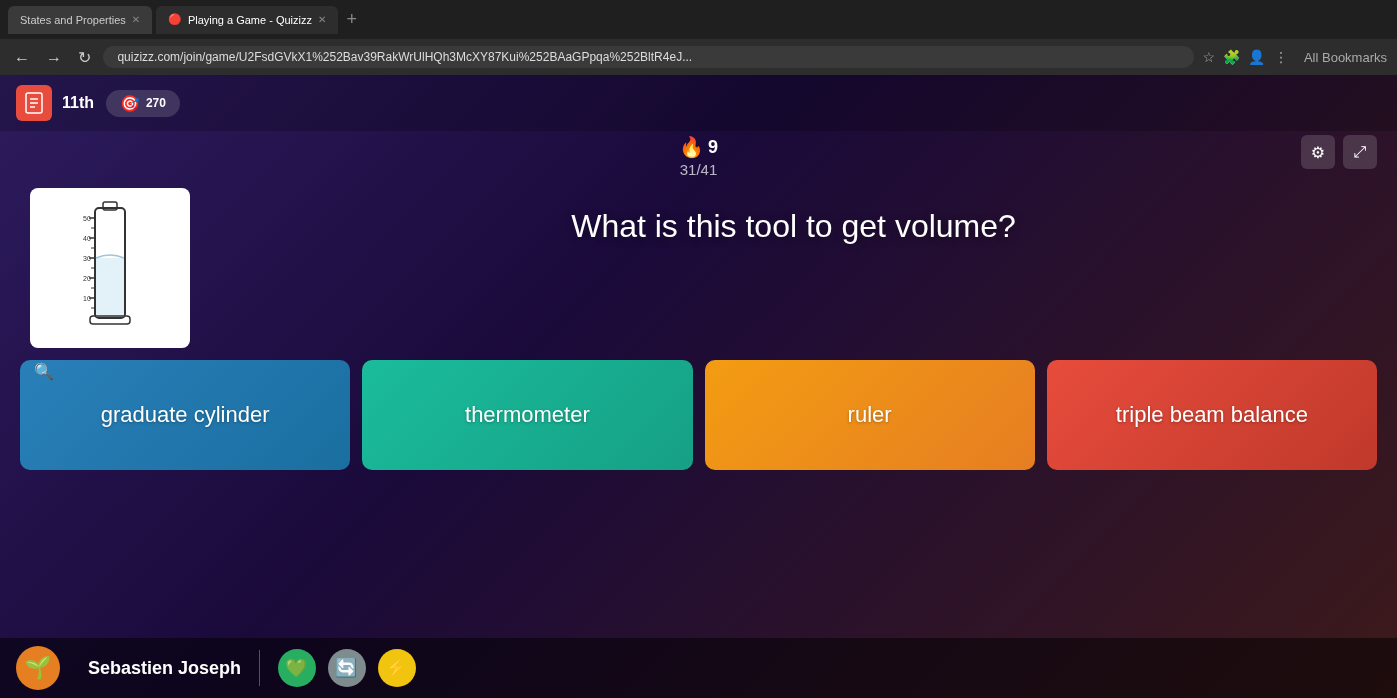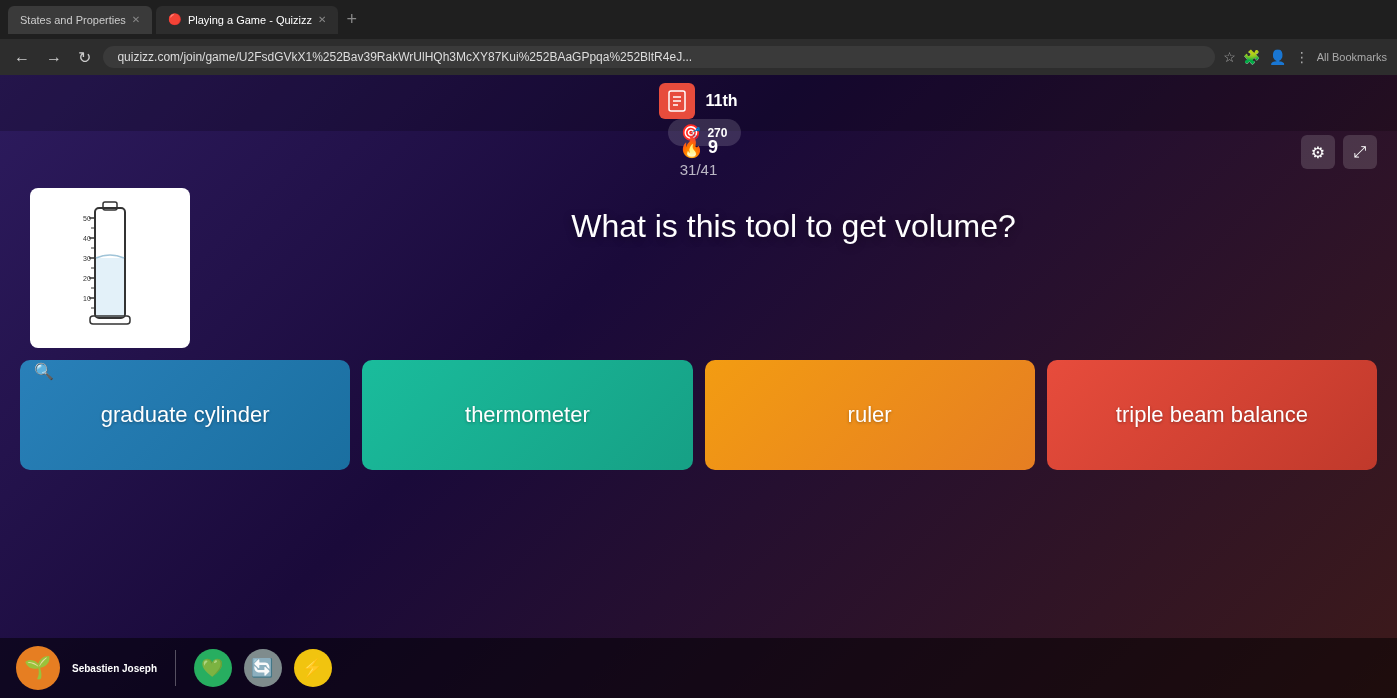--- a/index.html
+++ b/index.html
@@ -72,42 +72,42 @@
       color: #ddd;
       font-size: 12px;
       outline: none;
     }
     .nav-icon {
       color: #aaa;
       font-size: 14px;
       cursor: pointer;
     }
     .bookmarks-label {
-      font-size: 11px;
+      font-size: 13px;
       color: #aaa;
+      margin-left: 8px;
     }
 
     
     .game-area {
       width: 100%;
       height: 623px;
       background: linear-gradient(135deg, #2d1b5e 0%, #1a0a3a 40%, #3d1a1a 100%);
       position: relative;
       display: flex;
       flex-direction: column;
     }
 
     
     .header-bar {
       display: flex;
       align-items: center;
       padding: 8px 16px;
       height: 56px;
       background: rgba(0,0,0,0.2);
-      flex-direction: column;
     }
     .player-info {
       display: flex;
       align-items: center;
       gap: 10px;
     }
     .player-icon {
       width: 36px;
       height: 36px;
       background: #e74c3c;
@@ -388,21 +388,21 @@
   <div class="answers-grid">
     <button class="answer-btn blue">graduate cylinder</button>
     <button class="answer-btn teal">thermometer</button>
     <button class="answer-btn orange">ruler</button>
     <button class="answer-btn red">triple beam balance</button>
   </div>
 
   <div class="bottom-bar">
     <div class="player-avatar">🌱</div>
     <div>
-      <div style="color:white;font-size:10px;font-weight:bold;">Sebastien Joseph</div>
+      <div style="color:white;font-size:18px;font-weight:bold;margin-left:16px;">Sebastien Joseph</div>
     </div>
     <div class="divider-line"></div>
     <button class="powerup-btn green">💚</button>
     <button class="powerup-btn gray">🔄</button>
     <button class="powerup-btn yellow">⚡</button>
   </div>
 
 </div>
 
 </body></html>

